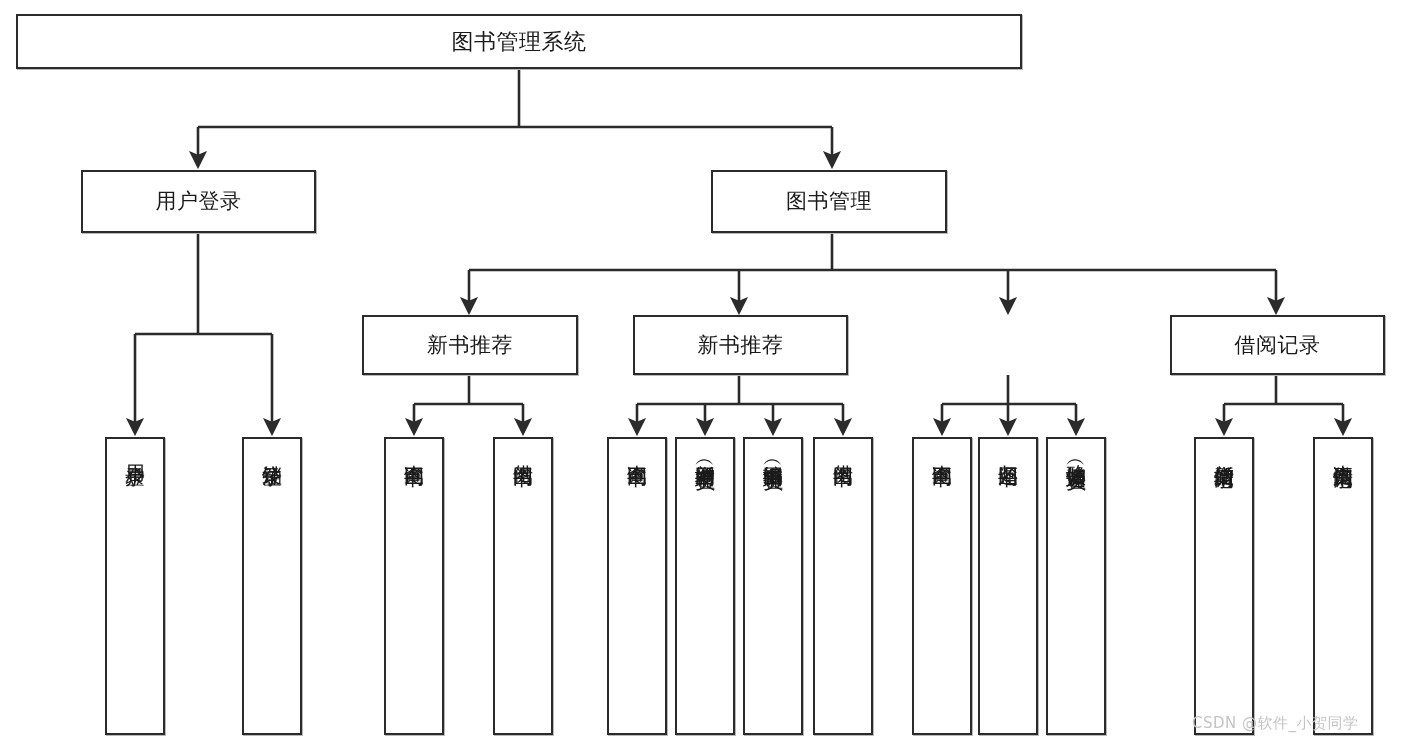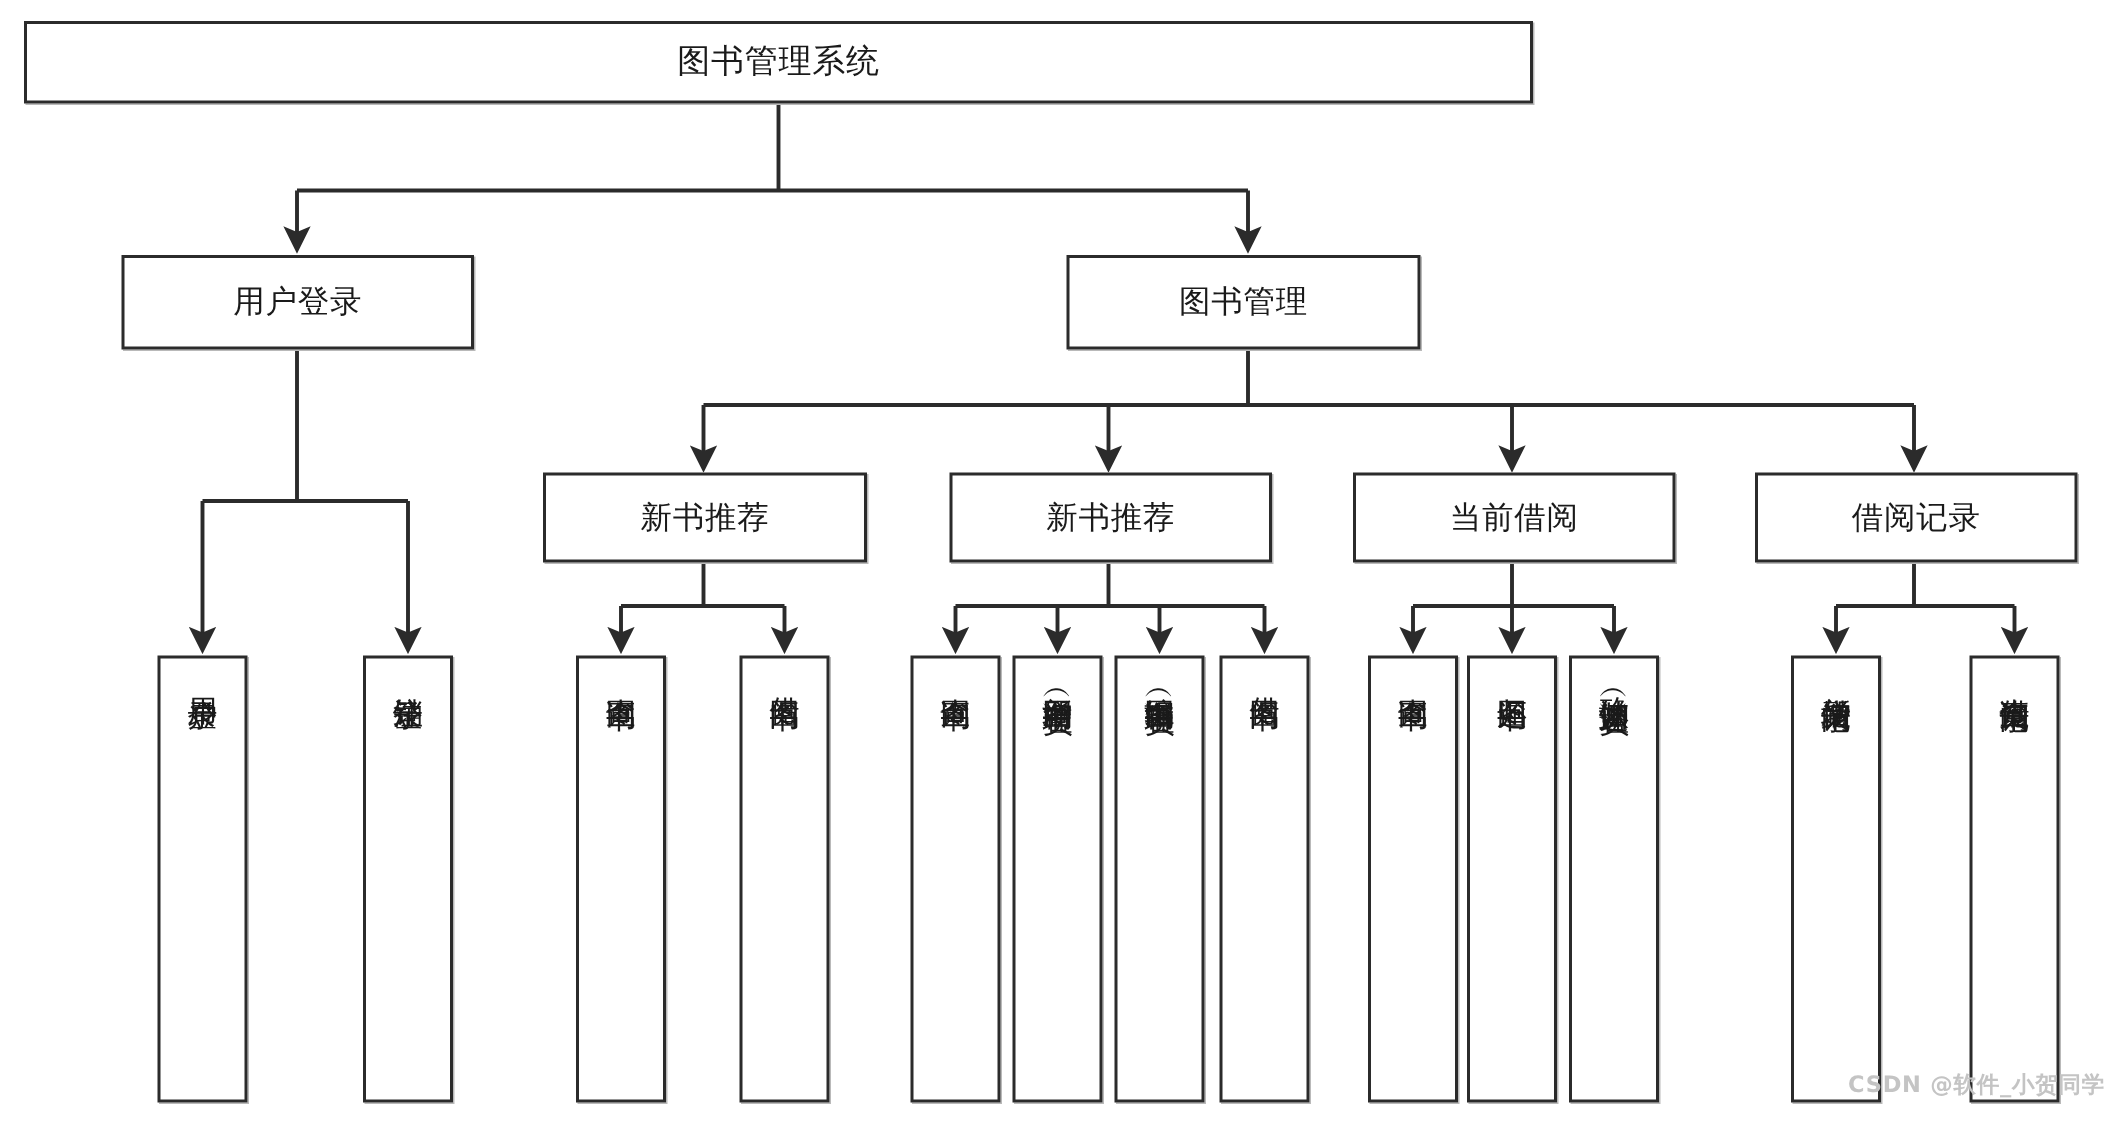--- a/index.html
+++ b/index.html
@@ -61,28 +61,27 @@
   .node.v .label {
     writing-mode: vertical-rl;
     text-orientation: upright;
     font-size: 20px;
     line-height: 1.05;
     letter-spacing: 1px;
     max-height: 285px;
   }
   .watermark {
     position: absolute;
-    left: 1232px;
+    left: 1192px;
     top: 714px;
     font-size: 15px;
     color: #c4c4c4;
     white-space: nowrap;
     z-index: 3;
     letter-spacing: 0.5px;
-    font-weight: bold;
   }
 </style>
 </head>
 <body>
 
 <div id="canvas">
 
   <svg id="edges" viewBox="0 0 1405 747" xmlns="http://www.w3.org/2000/svg">
     <defs>
       <marker id="arrow" viewBox="0 0 12 12" refX="6" refY="6" markerWidth="7" markerHeight="7" orient="auto-start-reverse">
@@ -143,23 +142,20 @@
   <div class="node h" style="left:711px; top:170px; width:236px; height:63px;">
     <span class="label">图书管理</span>
   </div>
 
   <div class="node h" style="left:362px; top:315px; width:216px; height:60px;">
     <span class="label">新书推荐</span>
   </div>
   <div class="node h" style="left:633px; top:315px; width:215px; height:60px;">
     <span class="label">新书推荐</span>
   </div>
-  <div class="node h" style="left:902px; top:315px; width:215px; height:60px;">
-    <span class="label">当前借阅</span>
-  </div>
   <div class="node h" style="left:1170px; top:315px; width:215px; height:60px;justify-content:center;">
     <span class="label">借阅记录</span>
   </div>
 
   <div class="node v" style="left:105px; top:437px; width:60px; height:298px;">
     <span class="label">用户登录</span>
   </div>
   <div class="node v" style="left:242px; top:437px; width:60px; height:298px;">
     <span class="label">注销登录</span>
   </div>

